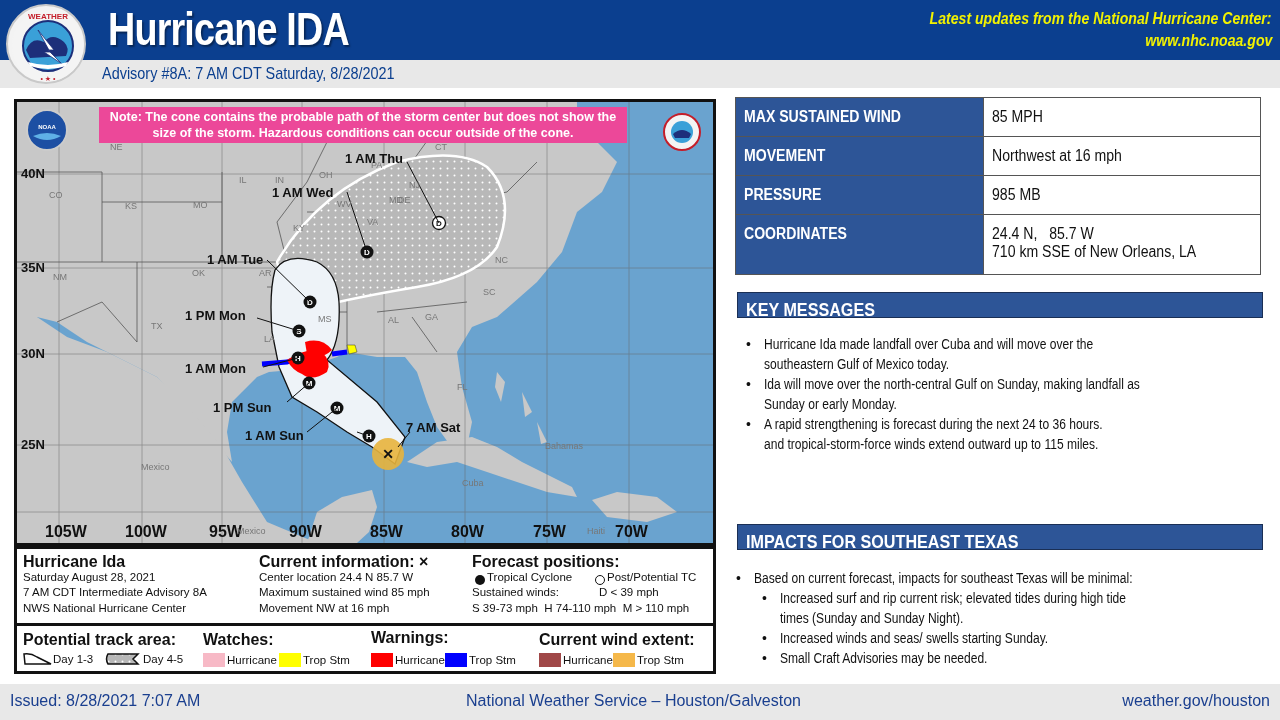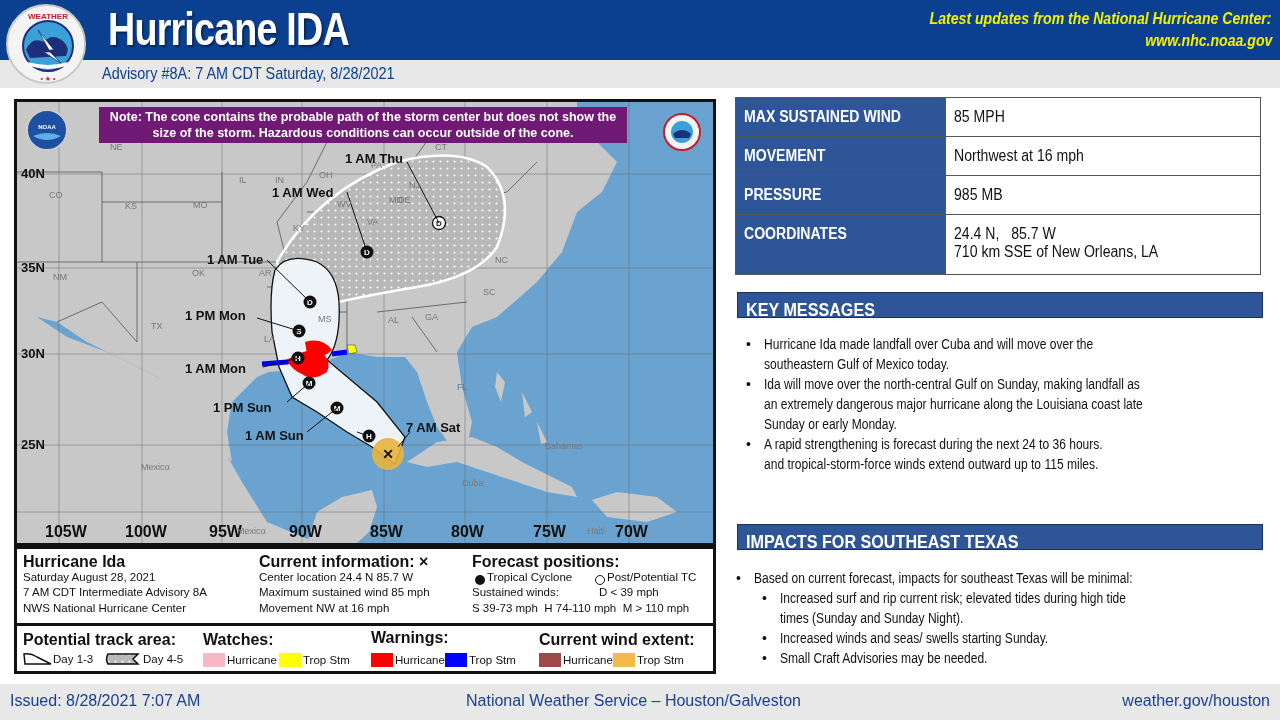--- a/index.html
+++ b/index.html
@@ -7,35 +7,35 @@
   .topbar { position: absolute; left: 0; top: 0; width: 1280px; height: 60px; background: #0b3f8f; }
   .subbar { position: absolute; left: 0; top: 60px; width: 1280px; height: 28px; background: #e8e8e8; }
   .logo { position: absolute; left: 6px; top: 4px; width: 80px; height: 80px; border-radius: 50%; background: #f3f3f3; border: 2px solid #c9c9c9; overflow: hidden; }
   .title { position: absolute; left: 108px; top: 2px; font-family: "Liberation Sans", sans-serif; font-weight: bold; font-size: 46px; color: #ffffff; letter-spacing: -1px; transform: scaleX(0.82); transform-origin: left; text-shadow: 2px 2px 2px rgba(0,0,0,0.4); }
   .advisory { position: absolute; left: 102px; top: 64px; font-size: 17px; color: #0b3f8f; transform: scaleX(0.85); transform-origin: left; }
   .nhc-line1 { position: absolute; right: 8px; top: 10px; font-size: 16px; font-weight: bold; font-style: italic; color: #f2f200; transform: scaleX(0.88); transform-origin: right; white-space: nowrap; }
   .nhc-line2 { position: absolute; right: 8px; top: 32px; font-size: 16px; font-weight: bold; font-style: italic; color: #f2f200; transform: scaleX(0.88); transform-origin: right; white-space: nowrap; }
 
   .map { position: absolute; left: 14px; top: 99px; width: 702px; height: 447px; border: 3px solid #111; background: #6aa3cf; overflow: hidden; }
   .map svg { position: absolute; left: 0; top: 0; }
-  .note { position: absolute; left: 82px; top: 5px; width: 528px; height: 36px; background: #701a75; color: #fff; font-weight: bold; font-size: 12.5px; text-align: center; line-height: 16px; padding-top: 2px; }
+  .note { position: absolute; left: 82px; top: 5px; width: 528px; height: 36px; background: #ec4899; color: #fff; font-weight: bold; font-size: 12.5px; text-align: center; line-height: 16px; padding-top: 2px; }
   .maplabel { position: absolute; font-weight: bold; font-size: 13px; color: #111; white-space: nowrap; }
   .statelabel { position: absolute; font-size: 9px; color: #777; }
   .latlabel { position: absolute; font-weight: bold; font-size: 13px; color: #111; }
   .lonlabel { position: absolute; font-weight: bold; font-size: 16px; color: #111; bottom: 2px; }
 
   .legend { position: absolute; left: 14px; top: 546px; width: 702px; height: 128px; border: 3px solid #111; background: #fff; }
   .legend .sep { position: absolute; left: 0; top: 74px; width: 100%; height: 3px; background: #111; }
   .lg-h { position: absolute; font-size: 16px; font-weight: bold; color: #111; white-space: nowrap; }
   .lg-t { position: absolute; font-size: 11.5px; color: #111; white-space: nowrap; }
   .swatch { position: absolute; width: 22px; height: 14px; }
 
   .info-table { position: absolute; left: 735px; top: 97px; width: 526px; border-collapse: collapse; }
   .info-table td { border: 1px solid #555; font-size: 16px; padding: 0 8px; vertical-align: top; }
-  .info-table td.k { background: #2d5597; color: #fff; font-weight: bold; width: 210px; height: 39px; padding-top: 10px; transform-origin: left; }
+  .info-table td.k { background: #2d5597; color: #fff; font-weight: bold; width: 248px; height: 39px; padding-top: 10px; transform-origin: left; }
   .info-table td.v { background: #fff; color: #111; padding-top: 10px; }
   .k span, .v span { display: inline-block; transform: scaleX(0.88); transform-origin: left; white-space: nowrap; }
 
   .section-h { position: absolute; left: 737px; width: 526px; height: 26px; background: #2d5597; border: 1px solid #1a2f55; color: #fff; font-weight: bold; font-size: 19px; padding: 6px 8px; }
   .section-h span { display: inline-block; transform: scaleX(0.85); transform-origin: left; white-space: nowrap; }
   ul.msgs { position: absolute; left: 744px; list-style: none; }
   ul.msgs li { position: relative; font-size: 14px; line-height: 18px; color: #111; padding-left: 20px; }
   ul.msgs li span { display: inline-block; transform: scaleX(0.86); transform-origin: left; white-space: nowrap; }
   ul.msgs li::before { content: "•"; position: absolute; left: 2px; top: 0; }
   ul.msgs li.sub { padding-left: 46px; }
@@ -301,21 +301,20 @@
     <td class="v"><span style="white-space:pre;">24.4 N,   85.7 W</span><br><span>710 km SSE of New Orleans, LA</span></td>
   </tr>
 </tbody>
   </table>
 
 <div class="section-h" style="top:292px;"><span>KEY MESSAGES</span></div>
 <ul class="msgs" style="top:335px;">
   <li><span>Hurricane Ida made landfall over Cuba and will move over the</span></li>
   <li style="list-style:none;" class="cont"><span>southeastern  Gulf of Mexico today.</span></li>
   <li><span>Ida will move over the north-central Gulf on Sunday, making landfall as</span></li>
-  <li class="cont"><span>an extremely dangerous major hurricane along the Louisiana coast late</span></li>
   <li class="cont"><span>Sunday or early Monday.</span></li>
   <li><span>A rapid strengthening  is forecast during the next 24 to 36 hours.</span></li>
   <li class="cont"><span>and tropical-storm-force winds extend outward up to 115 miles.</span></li>
 </ul>
 
 <div class="section-h" style="top:524px;"><span>IMPACTS FOR SOUTHEAST TEXAS</span></div>
 <ul class="msgs" style="top:569px; left:734px;">
   <li><span>Based on current forecast, impacts for southeast Texas will be minimal:</span></li>
   <li class="sub"><span>Increased surf and rip current risk; elevated tides during high tide</span></li>
   <li class="sub cont"><span>times (Sunday and Sunday Night).</span></li>

